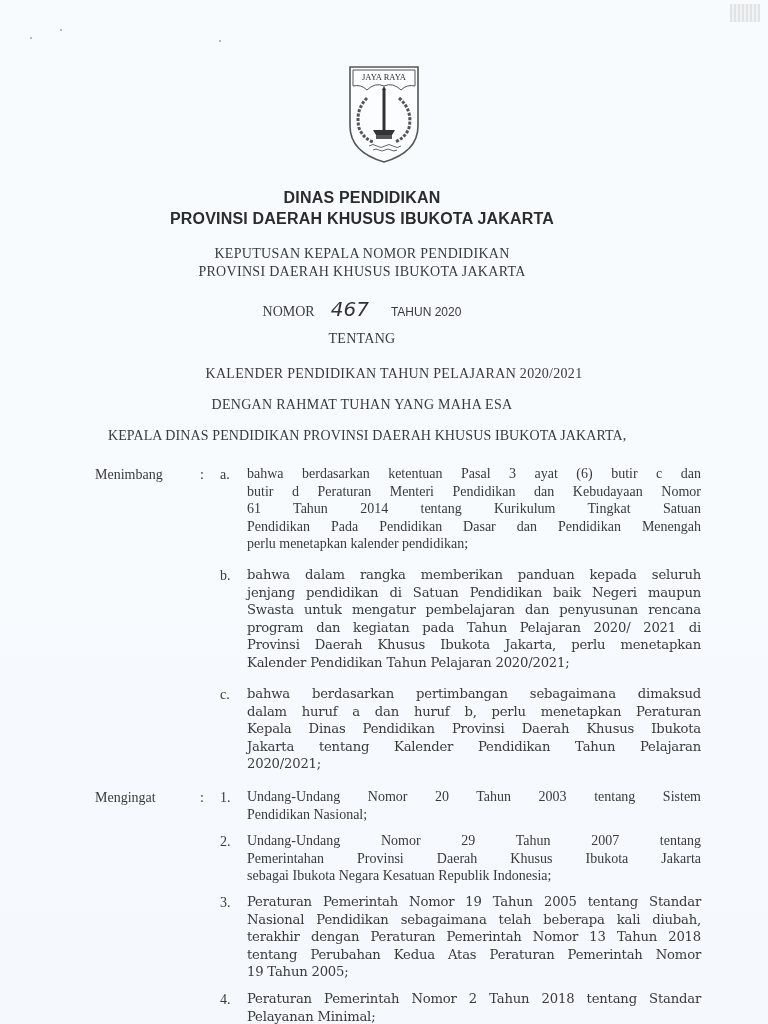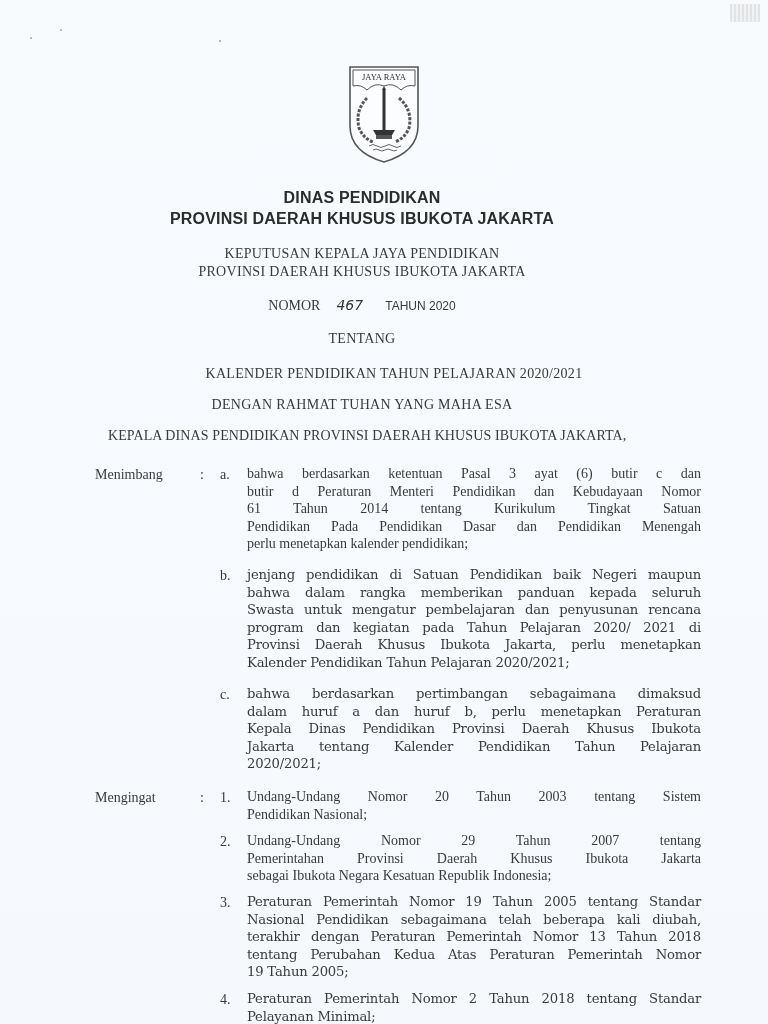--- a/index.html
+++ b/index.html
@@ -55,21 +55,21 @@
       color: #3a3a3a;
       letter-spacing: 0.3px;
     }
     .nomor-line {
       font-size: 14px;
       color: #3a3a3a;
     }
     .nomor-handwritten {
       font-family: "DejaVu Sans", sans-serif;
       font-style: italic;
-      font-size: 14px;
+      font-size: 20px;
       margin: 0 22px 0 16px;
       color: #333;
     }
     .kepala-line {
       position: absolute;
       left: 108px;
       font-size: 14px;
       color: #3a3a3a;
       white-space: nowrap;
       letter-spacing: 0.1px;
@@ -139,21 +139,21 @@
       <path d="M52 34 Q66 46 62 64 Q58 74 48 78" fill="none" stroke="#555" stroke-width="3" stroke-dasharray="3 1.5"></path>
 
       <path d="M22 82 q4 -3 8 0 t8 0 t8 0 t8 0" fill="none" stroke="#666" stroke-width="1"></path>
       <path d="M26 86 q3 -2 6 0 t6 0 t6 0 t6 0" fill="none" stroke="#666" stroke-width="1"></path>
     </svg>
   </div>
 
   <div class="center-line sans agency-title" style="top:189px;">DINAS PENDIDIKAN</div>
   <div class="center-line sans agency-title" style="top:210px;">PROVINSI DAERAH KHUSUS IBUKOTA JAKARTA</div>
 
-  <div class="center-line serif decree-title" style="top:246px;">KEPUTUSAN KEPALA JAYA PENDIDIKAN</div>
+  <div class="center-line serif decree-title" style="top:246px;">KEPUTUSAN KEPALA NOMOR PENDIDIKAN</div>
   <div class="center-line serif decree-title" style="top:264px;">PROVINSI DAERAH KHUSUS IBUKOTA JAKARTA</div>
 
   <div class="center-line nomor-line" style="top:297px;">
     <span class="serif">NOMOR</span><span class="nomor-handwritten">467</span><span class="sans" style="font-size:12px;">TAHUN 2020</span>
   </div>
 
   <div class="center-line serif decree-title" style="top:331px;">TENTANG</div>
   <div class="center-line serif decree-title" style="top:366px;padding-left:32px;">KALENDER PENDIDIKAN TAHUN PELAJARAN 2020/2021</div>
   <div class="center-line serif decree-title" style="top:397px;">DENGAN RAHMAT TUHAN YANG MAHA ESA</div>
   <div class="kepala-line serif" style="top:428px;">KEPALA DINAS PENDIDIKAN PROVINSI DAERAH KHUSUS IBUKOTA JAKARTA,</div>
@@ -165,22 +165,22 @@
   <div class="item-text serif" style="top:465px;">
     <span class="ln">bahwa berdasarkan ketentuan Pasal 3 ayat (6) butir c dan</span>
     <span class="ln">butir d Peraturan Menteri Pendidikan dan Kebudayaan Nomor</span>
     <span class="ln">61 Tahun 2014 tentang Kurikulum Tingkat Satuan</span>
     <span class="ln">Pendidikan Pada Pendidikan Dasar dan Pendidikan Menengah</span>
     <span class="ln last">perlu menetapkan kalender pendidikan;</span>
   </div>
 
   <div class="item-marker serif" style="top:568px;">b.</div>
   <div class="item-text bookman" style="top:566px;">
+    <span class="ln">bahwa dalam rangka memberikan panduan kepada seluruh</span>
     <span class="ln">jenjang pendidikan di Satuan Pendidikan baik Negeri maupun</span>
-    <span class="ln">bahwa dalam rangka memberikan panduan kepada seluruh</span>
     <span class="ln">Swasta untuk mengatur pembelajaran dan penyusunan rencana</span>
     <span class="ln">program dan kegiatan pada Tahun Pelajaran 2020/ 2021 di</span>
     <span class="ln">Provinsi Daerah Khusus Ibukota Jakarta, perlu menetapkan</span>
     <span class="ln last">Kalender Pendidikan Tahun Pelajaran 2020/2021;</span>
   </div>
 
   <div class="item-marker serif" style="top:687px;">c.</div>
   <div class="item-text bookman" style="top:685px;">
     <span class="ln">bahwa berdasarkan pertimbangan sebagaimana dimaksud</span>
     <span class="ln">dalam huruf a dan huruf b, perlu menetapkan Peraturan</span>

